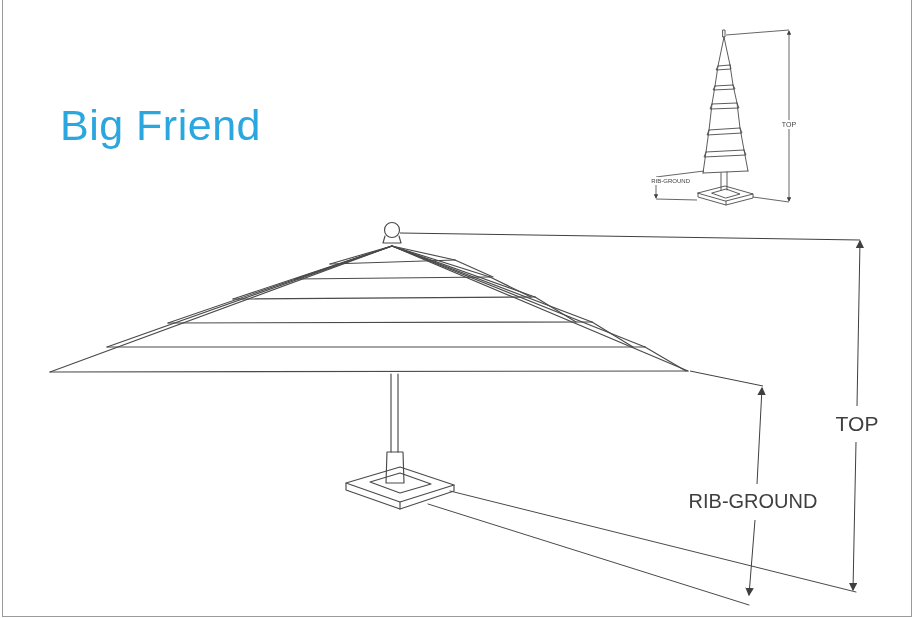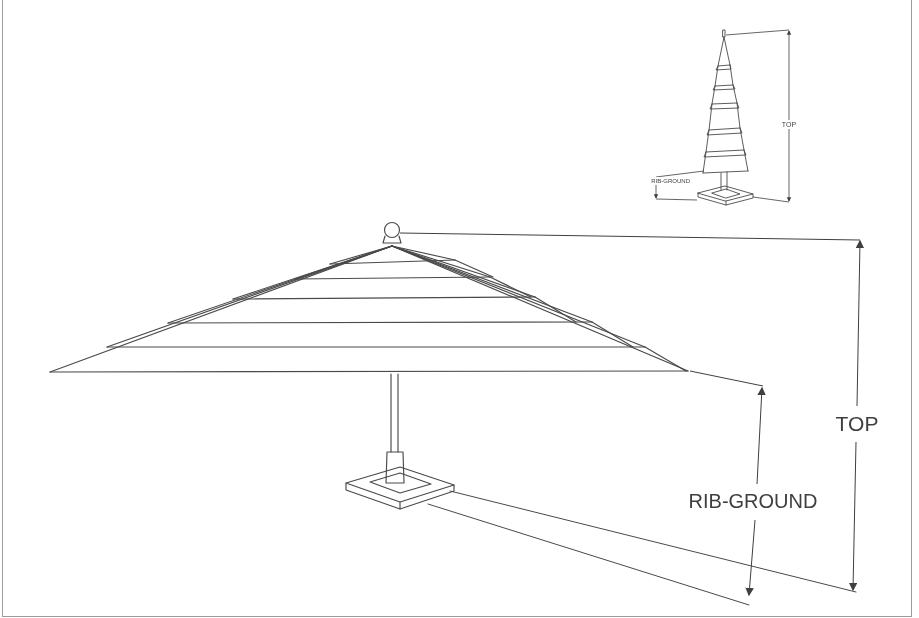--- a/index.html
+++ b/index.html
@@ -34,20 +34,21 @@
     stroke-width:4px;
     stroke-linejoin:round;
   }
 </style>
 </head>
 <body>
 
 <div class="page">
   <div class="frame"></div>
 
+  <div class="title">Big Friend</div>
 
   <svg width="919" height="618" viewBox="0 0 919 618">
     <defs>
       <marker id="arrow" viewBox="0 0 10 10" refX="8.5" refY="5" markerWidth="8.5" markerHeight="8.5" orient="auto-start-reverse">
         <path d="M0,0 L10,5 L0,10 Z" fill="#3f3f3f"></path>
       </marker>
       <marker id="sarrow" viewBox="0 0 10 10" refX="8.5" refY="5" markerWidth="5.5" markerHeight="5.5" orient="auto-start-reverse">
         <path d="M0,0 L10,5 L0,10 Z" fill="#3f3f3f"></path>
       </marker>
     </defs>

